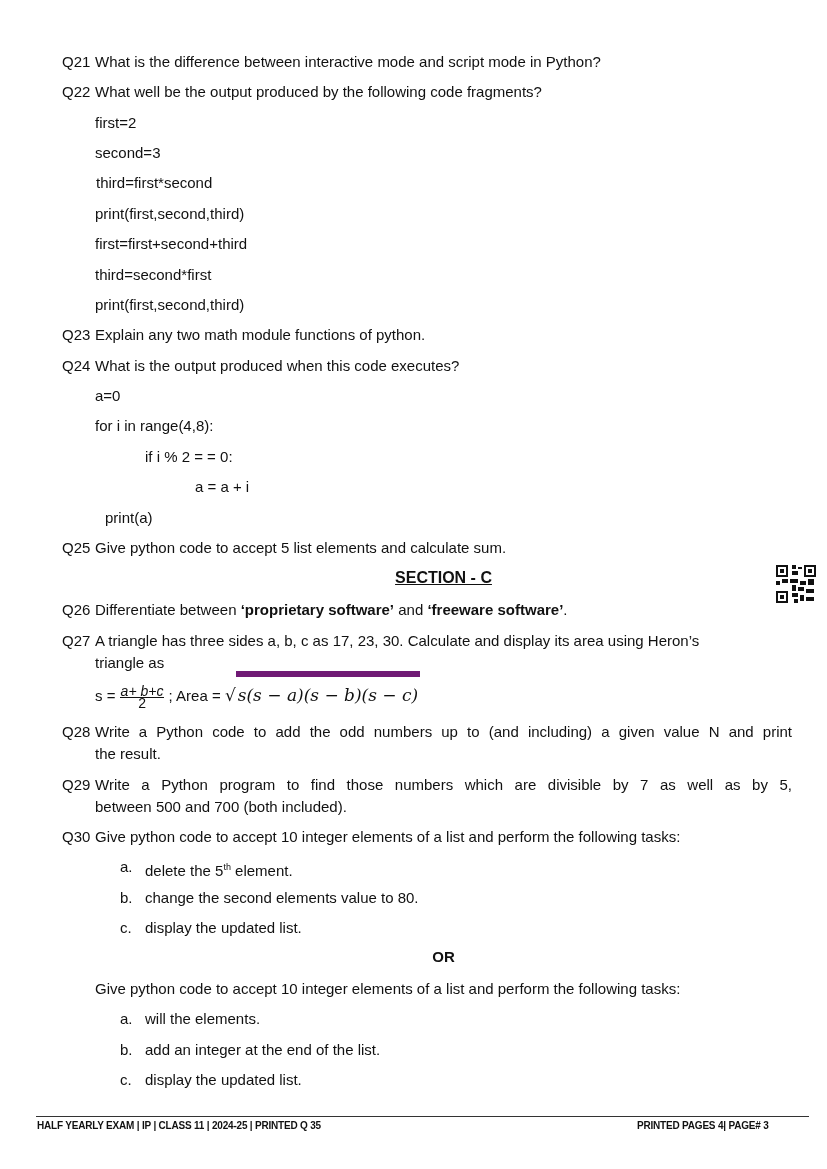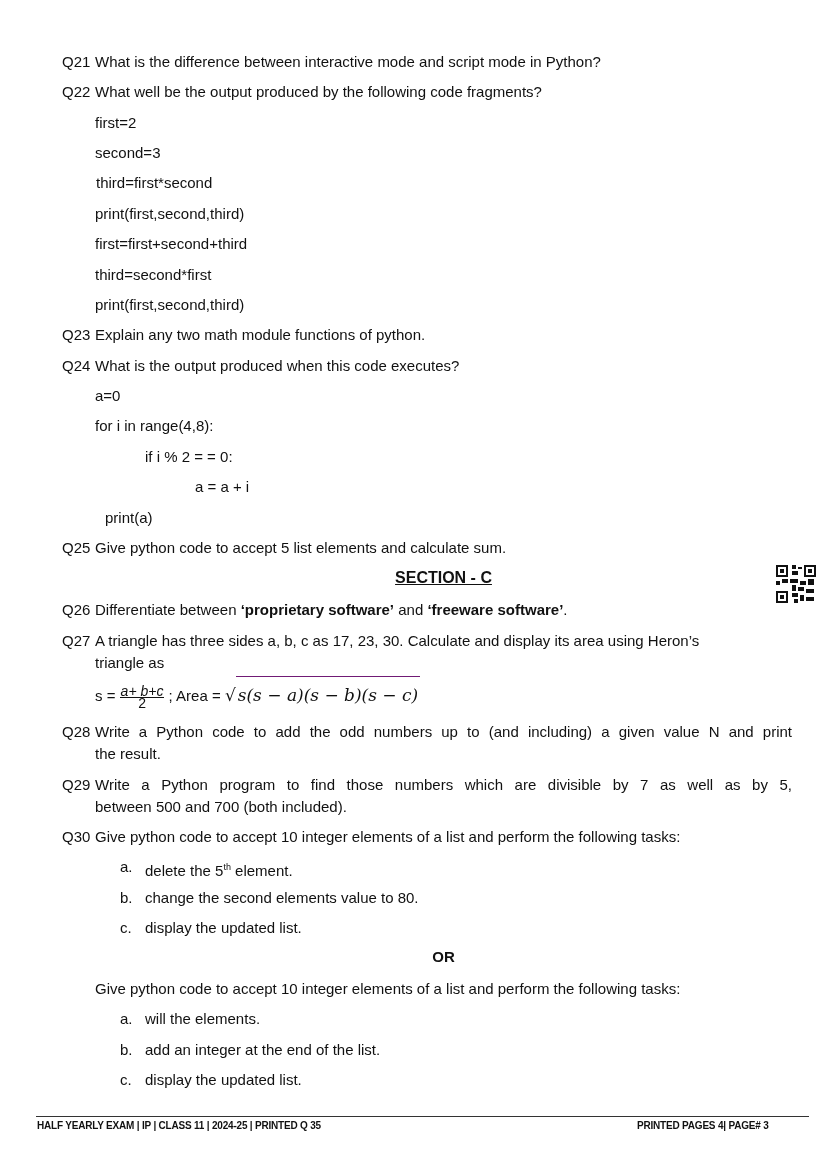--- a/index.html
+++ b/index.html
@@ -20,21 +20,21 @@
   .or { position: absolute; left: 0; width: 887px; text-align: center; font-weight: bold; }
   .sub-label { position: absolute; left: 120px; }
   .sub-text { position: absolute; left: 145px; }
   .footer-rule { position: absolute; left: 36px; top: 1116px; width: 773px; height: 1px; background: #333; }
   .footer { position: absolute; top: 1120px; font-size: 10px; font-weight: bold; letter-spacing: -0.2px; }
   .qr { position: absolute; left: 776px; top: 565px; width: 40px; height: 38px; }
   .frac { display: inline-block; vertical-align: middle; text-align: center; font-size: 14px; line-height: 11px; font-style: italic; }
   .frac .num { display: block; border-bottom: 1px solid #111; padding: 0 1px; }
   .frac .den { display: block; font-style: normal; }
   .sqrt { font-family: "DejaVu Serif", serif; font-style: italic; font-size: 17px; }
-  .radicand { border-top: 1px solid #701a75; padding: 8px 2px; }
+  .radicand { border-top: 6px solid #701a75; padding: 8px 2px; }
   sup { font-size: 9px; text-align: center; }
 </style>
 </head>
 <body>
 
 <div class="line" style="top:52px">
   <span class="qnum">Q21</span>
   <span class="qtext">What is the difference between interactive mode and script mode in Python?</span>
 </div>
 

